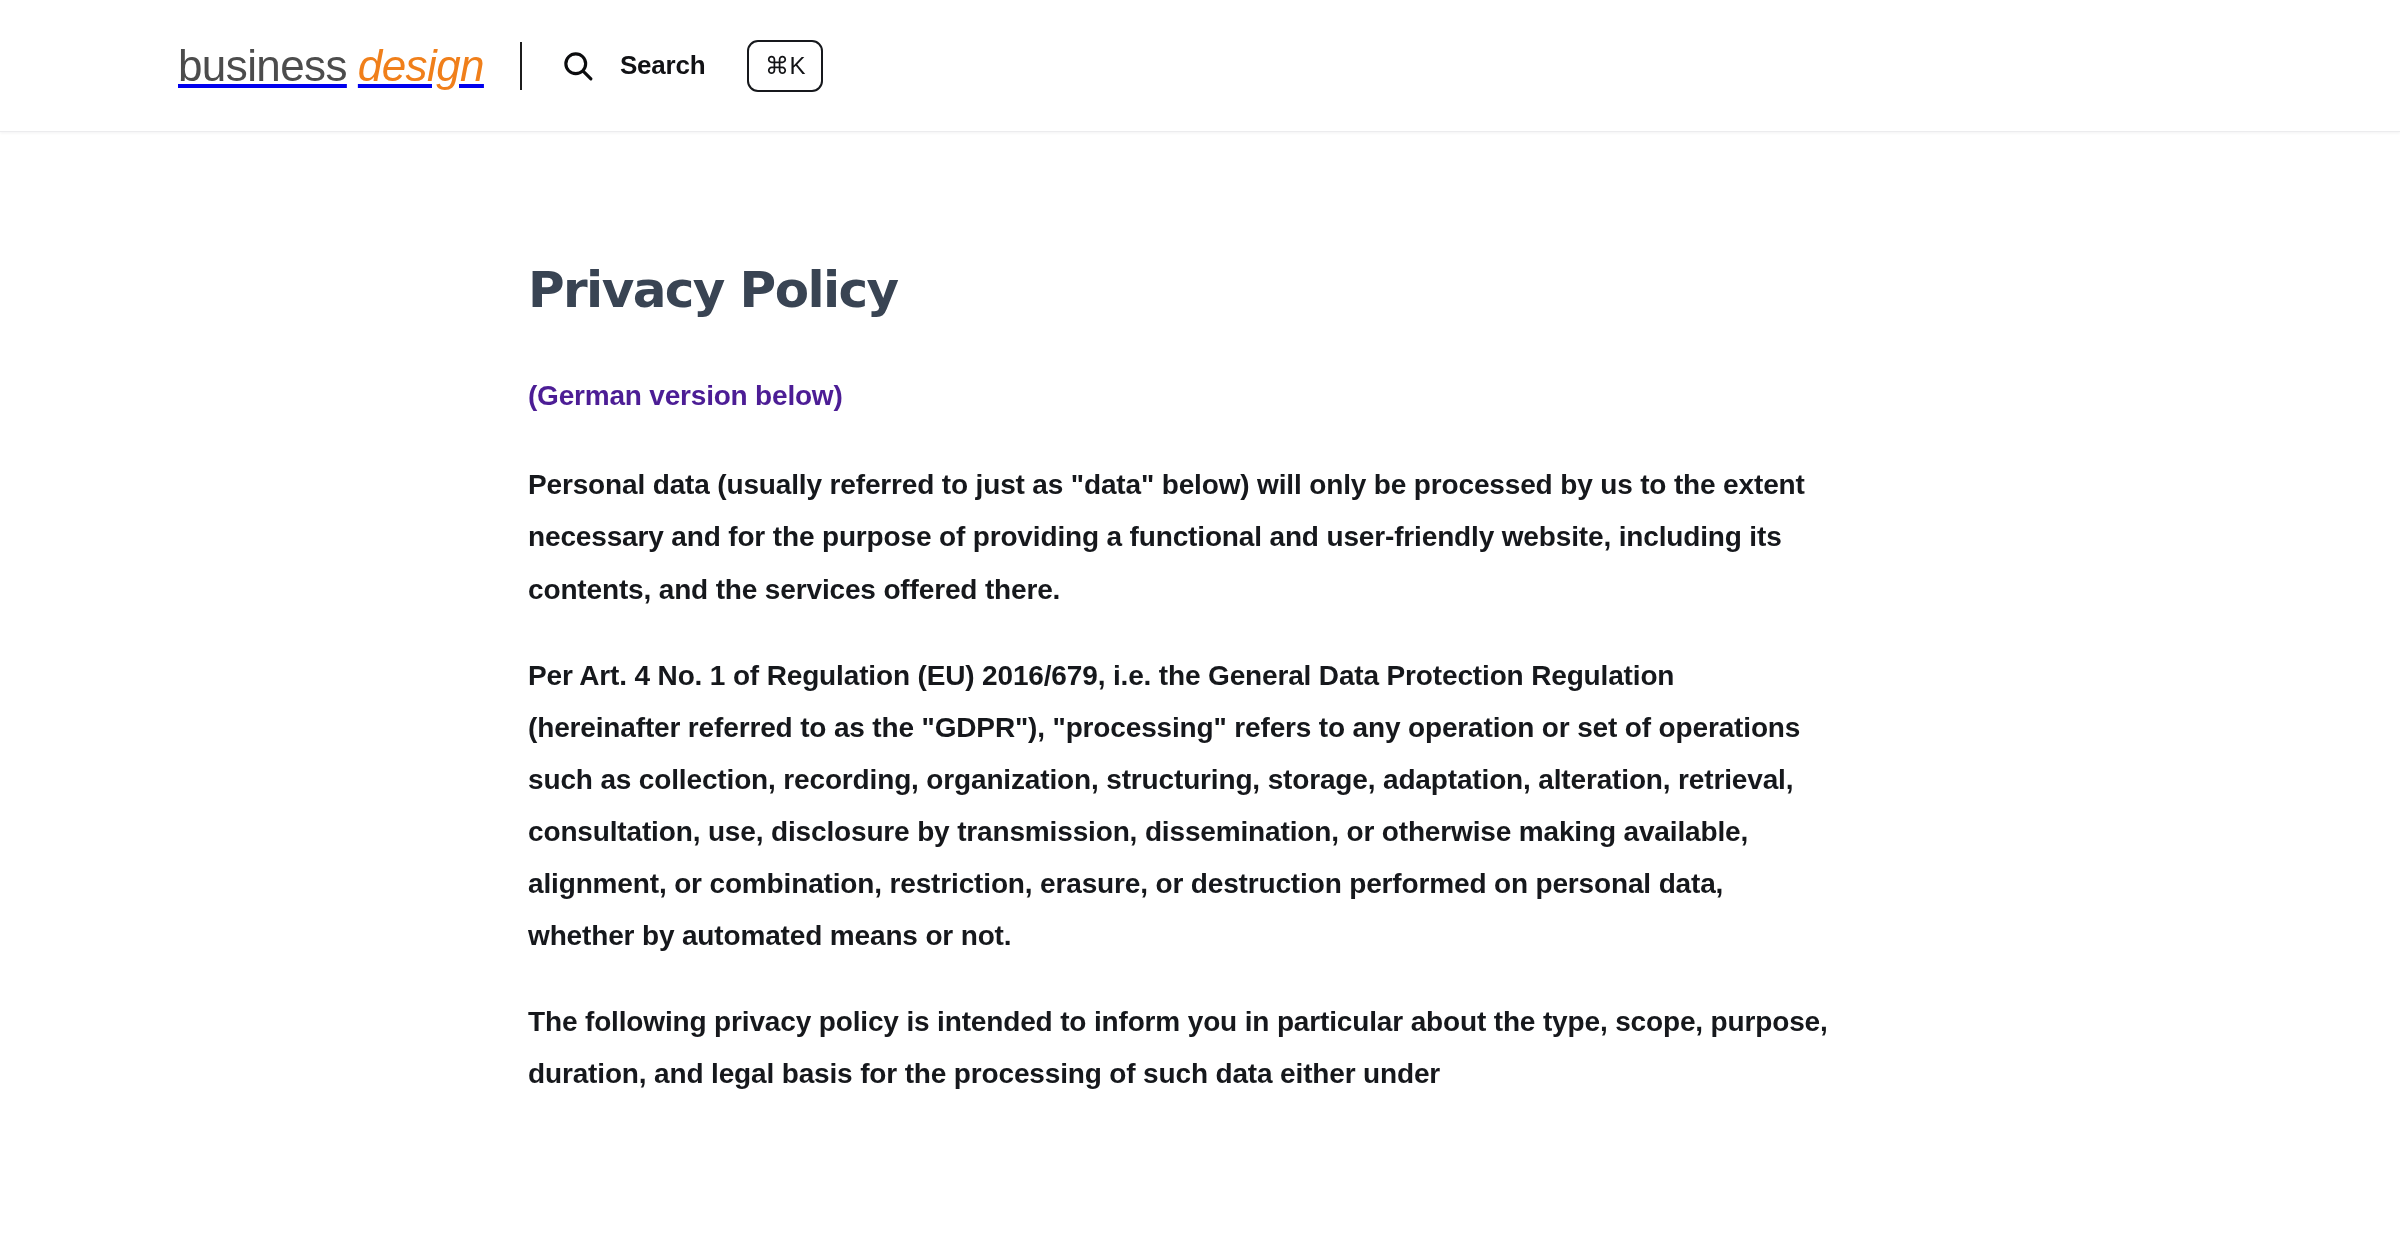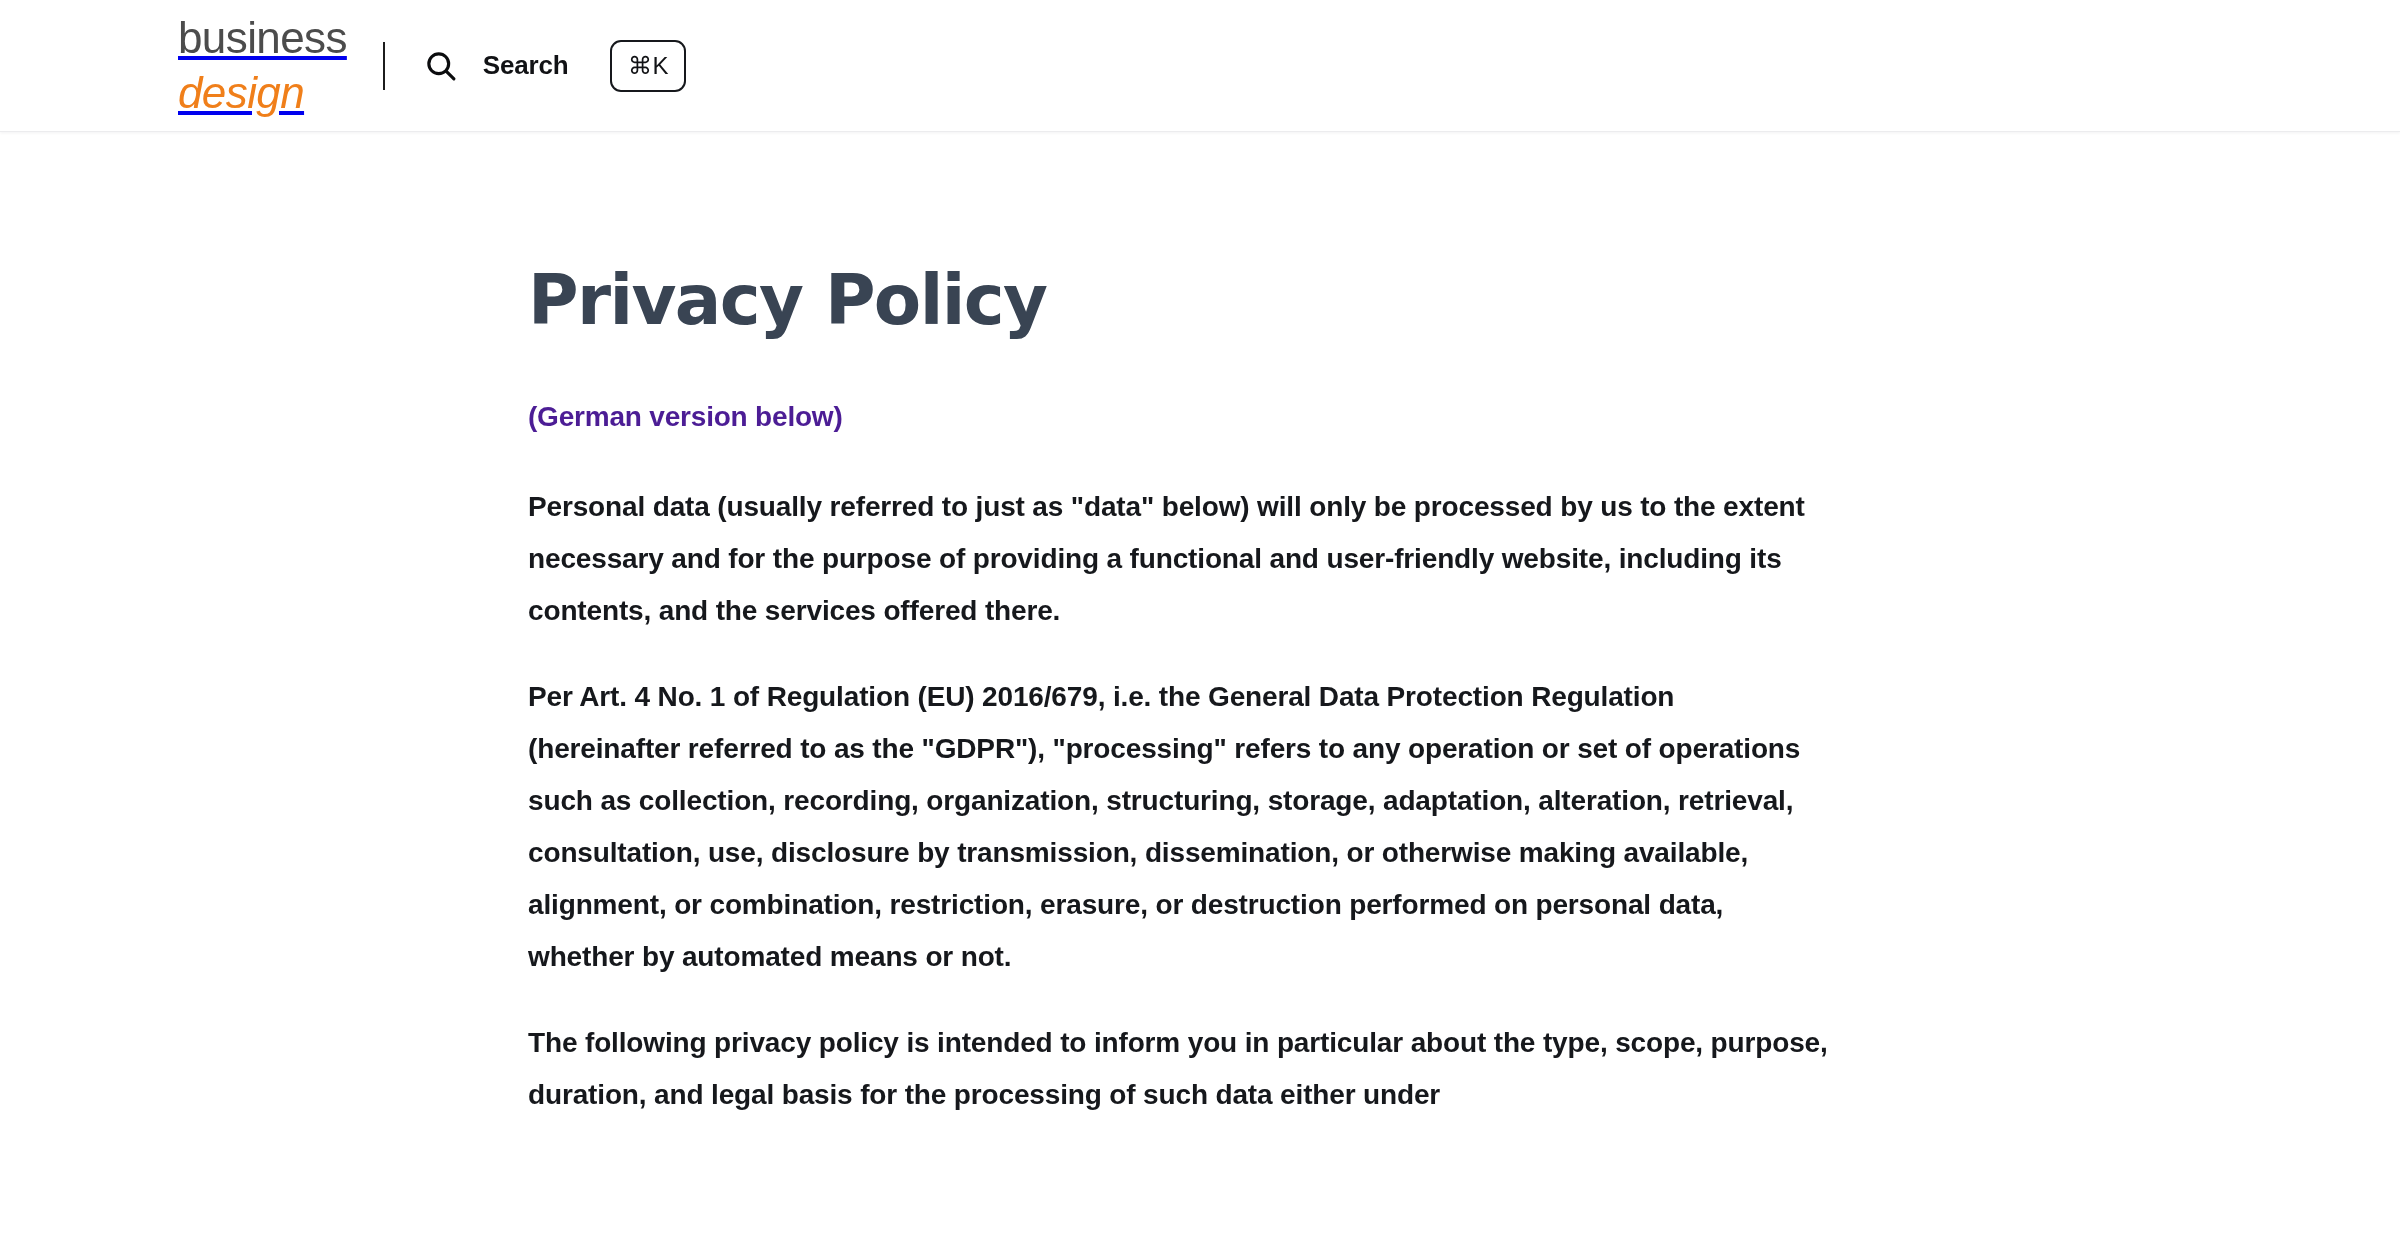--- a/index.html
+++ b/index.html
@@ -36,24 +36,23 @@
     height: 100%;
   }
 
   
   .logo {
     font-size: 44px;
     line-height: 1;
     letter-spacing: -0.6px;
     white-space: nowrap;
     display: flex;
-    align-items: flex-start;
+    align-items: flex-end;
     gap: 11px;
     user-select: none;
-    flex-direction: column;
   }
   .logo-business {
     color: #4c4c4c;
     font-weight: 400;
   }
   .logo-design {
     color: #f07f1a;
     font-weight: 400;
     font-style: italic;
   }
@@ -125,21 +124,21 @@
     padding-top: 130px;
   }
 
   .content-column {
     width: 1300px;
     max-width: 1300px;
   }
 
   .page-title {
     font-family: "DejaVu Sans", "Liberation Sans", sans-serif;
-    font-size: 69px;
+    font-size: 50px;
     line-height: 1.12;
     font-weight: 700;
     color: #394453;
     letter-spacing: -1.6px;
     margin-bottom: 56px;
   }
 
   .lead-note {
     font-size: 28px;
     line-height: 1.55;

